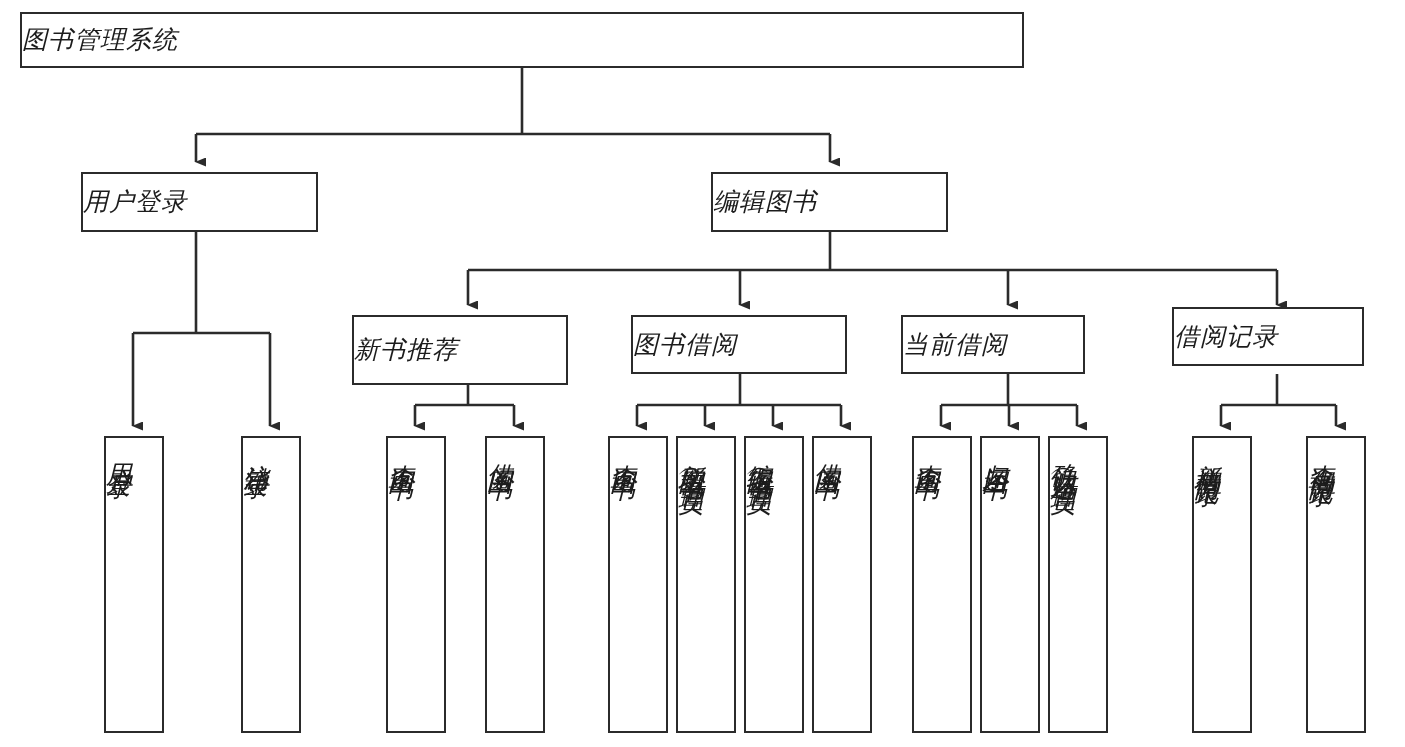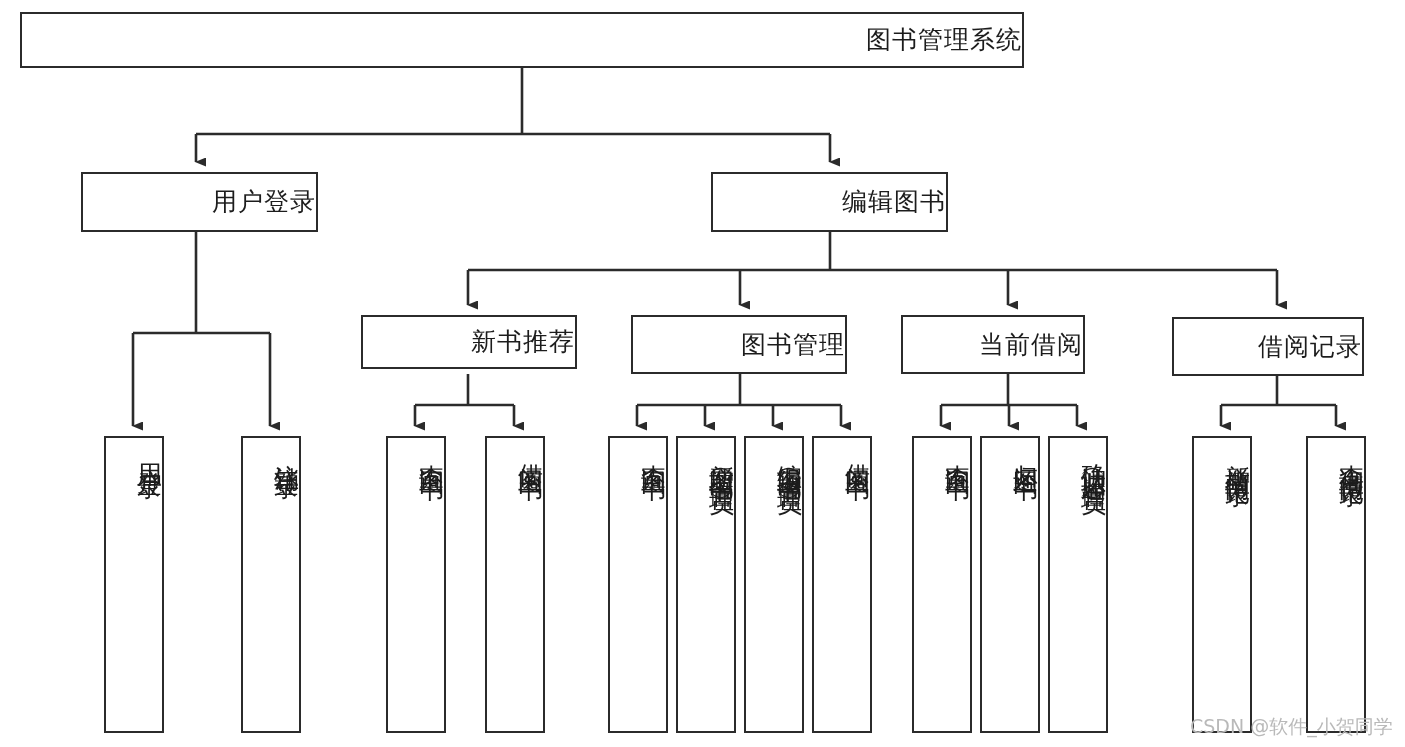--- a/index.html
+++ b/index.html
@@ -26,23 +26,24 @@
     height: 747px;
     pointer-events: none;
   }
   .node {
     position: absolute;
     box-sizing: border-box;
     background: #ffffff;
     border: 2.6px solid #2b2b2b;
     display: flex;
     align-items: center;
-    justify-content: flex-end;
+    justify-content: flex-start;
     color: #1c1c1c;
     z-index: 2;
+    font-style: italic;
   }
   .node-label {
     display: block;
     text-align: center;
     line-height: 1.12;
     letter-spacing: 0.5px;
     color: #1c1c1c;
   }
   .node.horizontal .node-label {
     font-size: 25px;
@@ -136,33 +137,33 @@
   </div>
 
   <div class="node horizontal" style="left:81px; top:172px; width:237px; height:60px;">
     <span class="node-label">用户登录</span>
   </div>
 
   <div class="node horizontal" style="left:711px; top:172px; width:237px; height:60px;">
     <span class="node-label">编辑图书</span>
   </div>
 
-  <div class="node horizontal" style="left:361px; top:315px; width:216px; height:54px;padding-left:24px;">
+  <div class="node horizontal" style="left:352px; top:315px; width:216px; height:70px;">
     <span class="node-label">新书推荐</span>
   </div>
 
   <div class="node horizontal" style="left:631px; top:315px; width:216px; height:59px;">
-    <span class="node-label">图书管理</span>
+    <span class="node-label">图书借阅</span>
   </div>
 
   <div class="node horizontal" style="left:901px; top:315px; width:184px; height:59px;">
     <span class="node-label">当前借阅</span>
   </div>
 
-  <div class="node horizontal" style="left:1172px; top:317px; width:192px; height:59px;padding-left:35px;">
+  <div class="node horizontal" style="left:1172px; top:307px; width:192px; height:59px;">
     <span class="node-label">借阅记录</span>
   </div>
 
   <div class="node vertical" style="left:104px; top:436px; width:60px; height:297px;">
     <span class="node-label">用户登录</span>
   </div>
 
   <div class="node vertical" style="left:241px; top:436px; width:60px; height:297px;">
     <span class="node-label">注销登录</span>
   </div>
@@ -204,15 +205,14 @@
   </div>
 
   <div class="node vertical" style="left:1192px; top:436px; width:60px; height:297px;">
     <span class="node-label">新增借阅记录</span>
   </div>
 
   <div class="node vertical" style="left:1306px; top:436px; width:60px; height:297px;">
     <span class="node-label">查询借阅记录</span>
   </div>
 
-  <div class="watermark">CSDN @软件_小贺同学</div>
 
 </div>
 
 </body></html>

